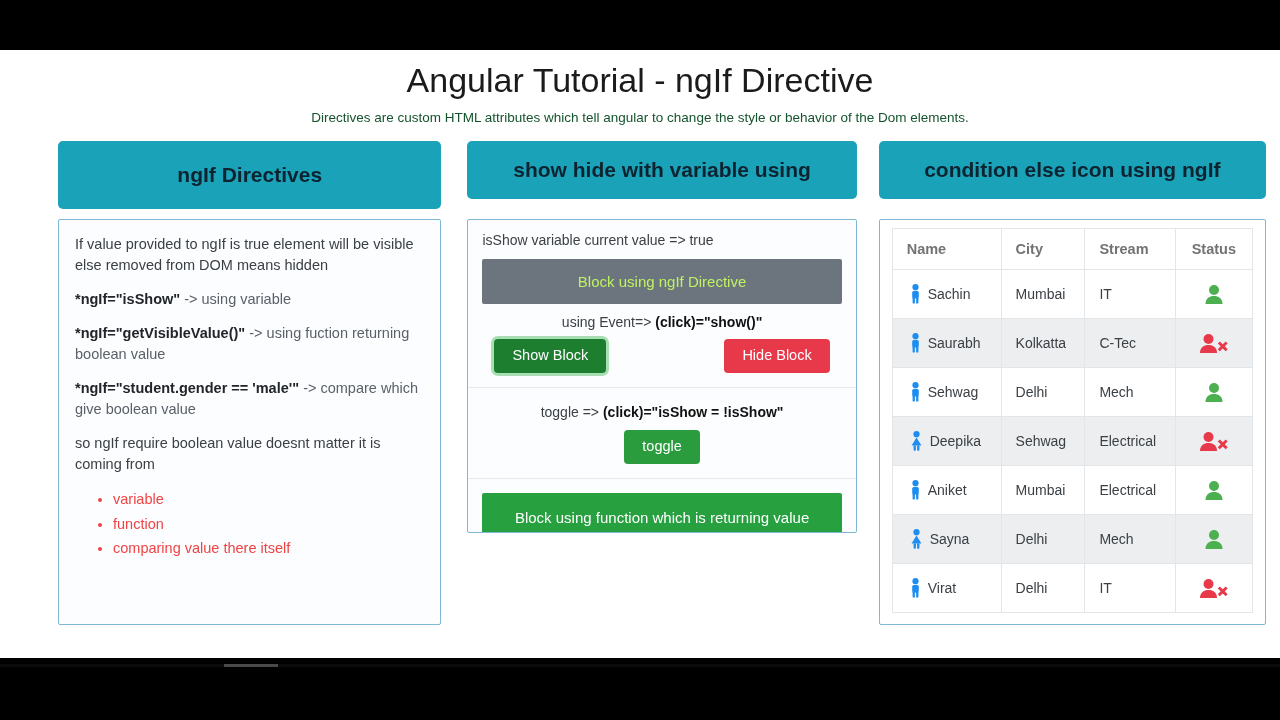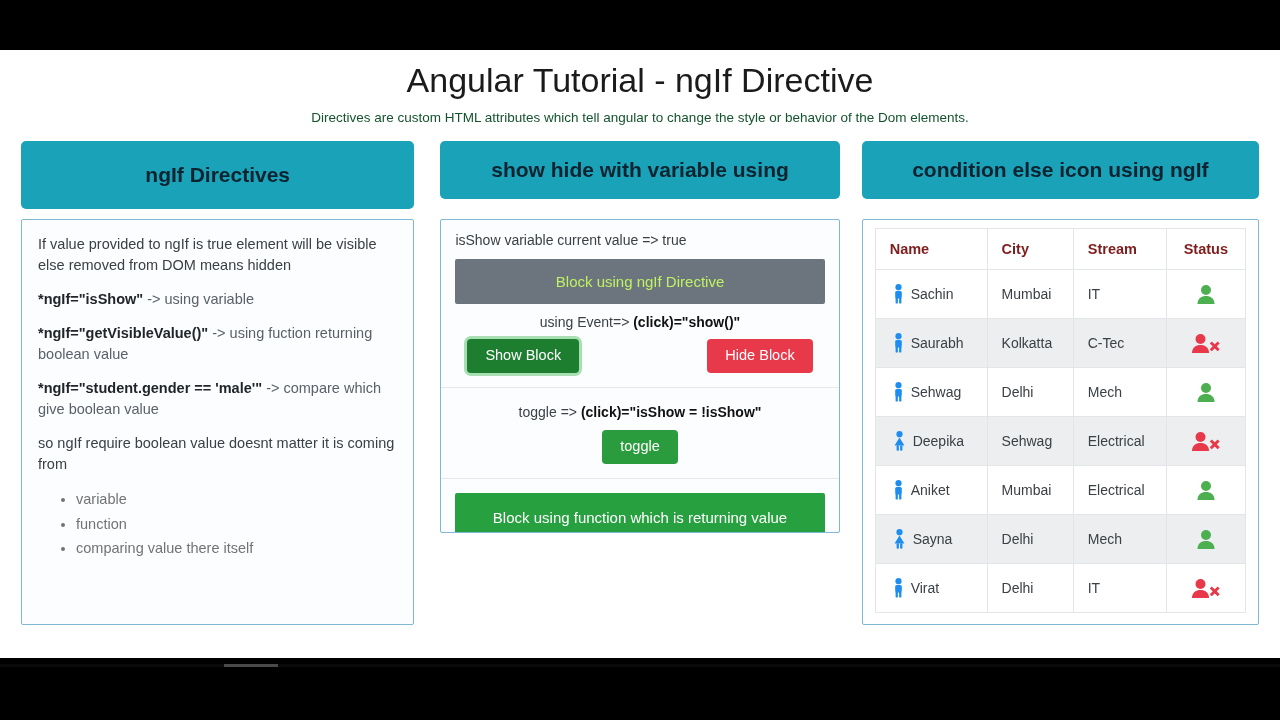--- a/index.html
+++ b/index.html
@@ -18,21 +18,21 @@
     box-sizing:border-box;
   }
   .page-title{
     text-align:center;font-size:34px;font-weight:400;color:#1b1b1b;
     margin:0;padding-top:11px;letter-spacing:0px;
   }
   .page-sub{
     text-align:center;font-size:13.5px;color:#14532d;margin:0;padding-top:10px;
   }
   .cols{
-    display:flex;gap:0;padding:0 21px;box-sizing:border-box;margin-top:16px;
+    display:flex;gap:0;padding:0 14px;box-sizing:border-box;margin-top:16px;margin-left:44px;
   }
   .col{box-sizing:border-box;}
   .col-left{width:398px;margin-right:26px;}
   .col-mid{width:404px;margin-right:22px;}
   .col-right{width:402px;}
 
   .panel-head{
     background:#1aa2b8;color:#0d2330;border-radius:5px;
     text-align:center;font-size:21px;font-weight:600;
     display:flex;align-items:center;justify-content:center;
@@ -48,21 +48,21 @@
     border-radius:2px;
   }
   .body-left{height:406px;padding:14px 16px 10px 16px;overflow:hidden;}
   .body-mid{height:314px;padding:0;overflow:hidden;}
   .body-right{height:406px;padding:8px 12px 10px 12px;overflow:hidden;background:#ffffff;}
 
   .txt{font-size:14.5px;color:#3b4045;line-height:1.45;margin:0 0 13px 0;}
   .txt b{color:#212529;font-weight:700;}
   .txt .arrow{color:#5a6169;}
   ul.bullets{margin:2px 0 0 0;padding-left:38px;}
-  ul.bullets li{font-size:14.5px;color:#737373;line-height:1.55;margin-bottom:2px;}
+  ul.bullets li{font-size:14.5px;color:#ef4444;line-height:1.55;margin-bottom:2px;}
 
   
   .mid-sec{padding:12px 14px 14px 14px;border-bottom:1px solid #e6e9ec;}
   .mid-sec:last-child{border-bottom:none;}
   .mid-note{font-size:14px;color:#3b4045;margin:0 0 11px 0;}
   .mid-note b{color:#111;font-weight:700;}
   .mid-note.center{text-align:center;}
   .gray-block{
     background:#6c757d;color:#bef264;text-align:center;font-size:15px;
     padding:14px 0;border-radius:2px;margin:0 0 0 0;
@@ -77,21 +77,21 @@
   .btn-red{background:#e8394a;}
   .btn-center-row{display:flex;justify-content:center;}
   .green-wide{
     background:#27a03f;color:#fff;text-align:center;font-size:15px;
     padding:16px 0;margin:14px 14px 0 14px;border-radius:2px;
   }
 
   
   table.tbl{width:100%;border-collapse:collapse;font-size:14px;color:#3b4045;}
   table.tbl th{
-    text-align:left;font-weight:700;color:#7f1d1d;font-size:14.5px;
+    text-align:left;font-weight:700;color:#737373;font-size:14.5px;
     padding:12px 14px;border:1px solid #e3e6e8;background:#fff;
   }
   table.tbl td{
     padding:10px 14px;border:1px solid #e3e6e8;vertical-align:middle;height:28px;
   }
   table.tbl tr.alt td{background:#eceef0;}
   .cell-name{display:flex;align-items:center;gap:4px;}
   .status-cell{text-align:center;}
   .ic{display:inline-block;vertical-align:middle;}
 </style>

